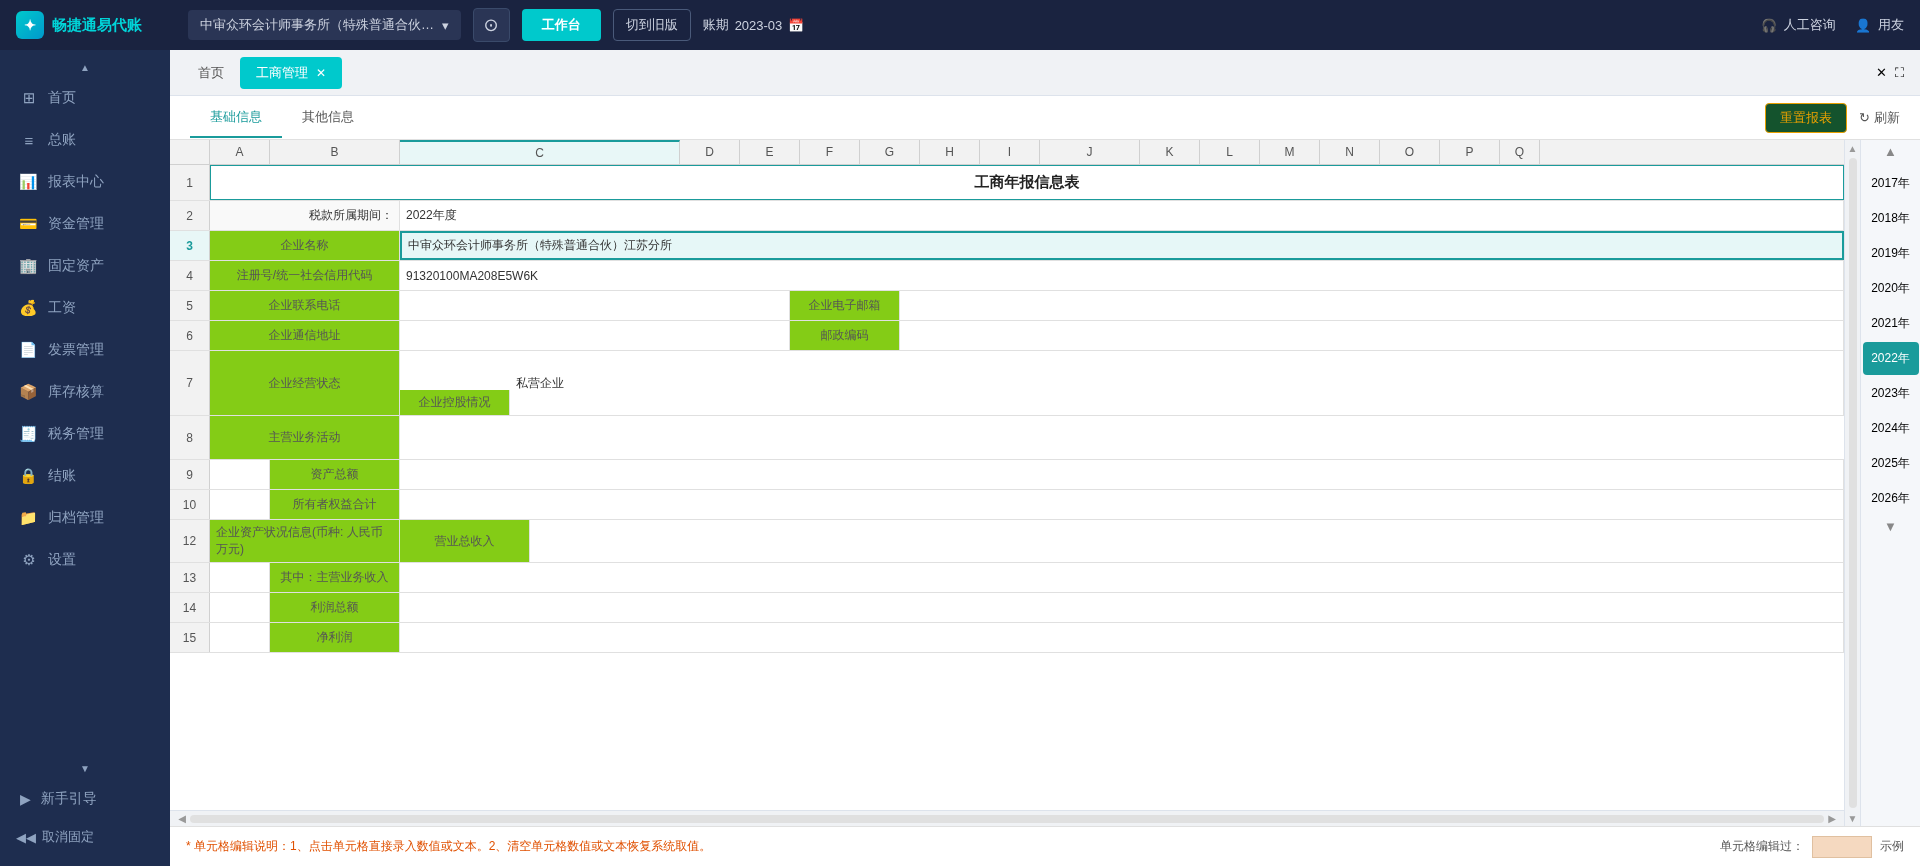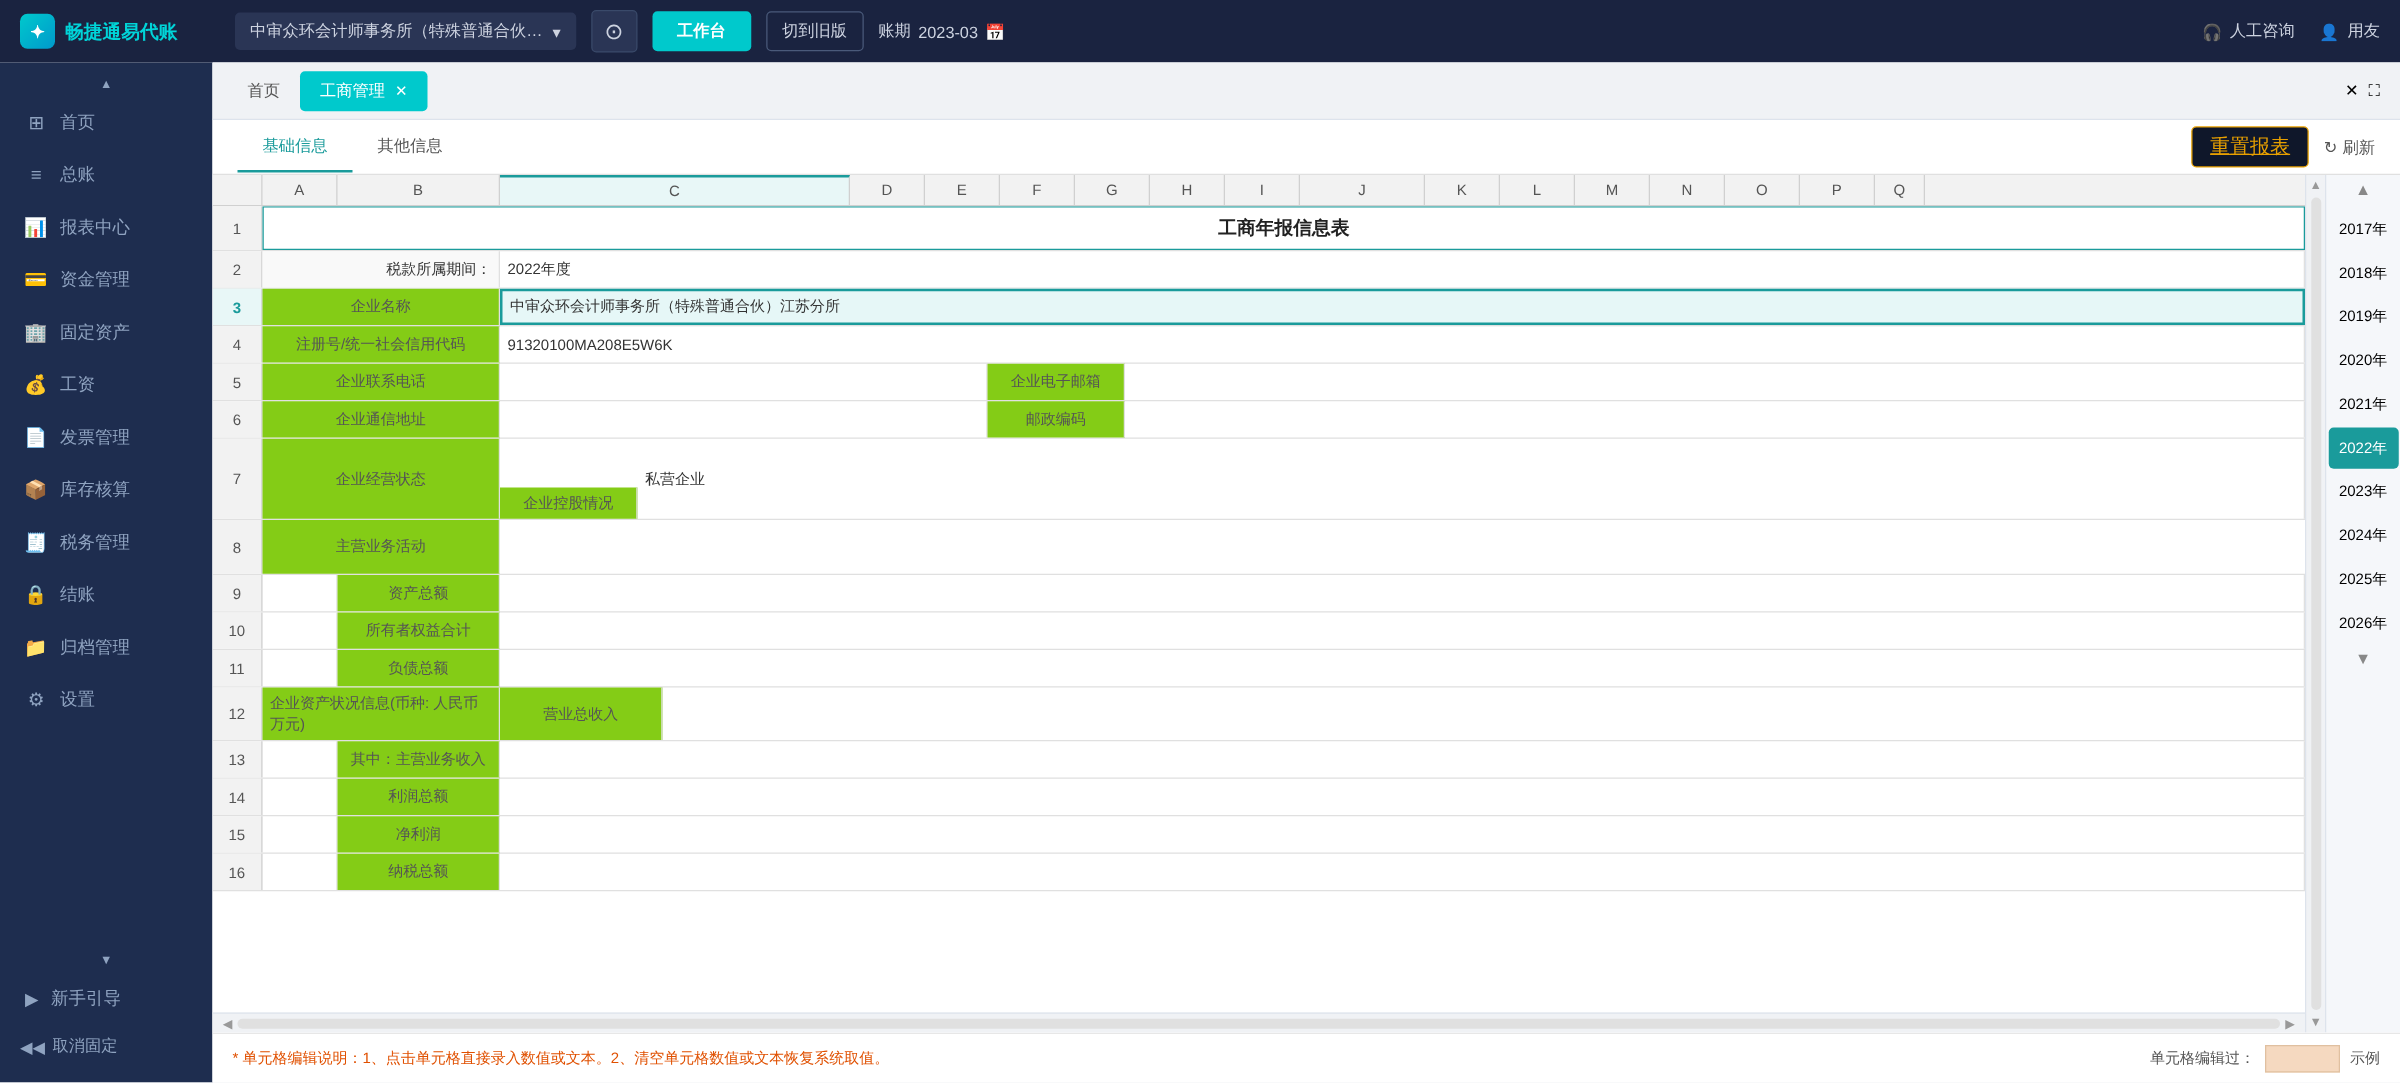--- a/index.html
+++ b/index.html
@@ -39,21 +39,21 @@
     .tab-item.active { background: #00c9cc; color: white; border-radius: 4px; padding: 7px 16px; display: flex; align-items: center; gap: 8px; }
     .tab-close { cursor: pointer; font-size: 12px; }
     .home-tab { color: #555; font-size: 13px; padding: 8px 12px; cursor: pointer; }
 
     
     .sub-tab-bar { display: flex; align-items: center; background: white; border-bottom: 1px solid #e0e0e0; padding: 0 20px; height: 44px; gap: 0; justify-content: space-between; }
     .sub-tab-left { display: flex; gap: 0; }
     .sub-tab-item { padding: 10px 20px; cursor: pointer; font-size: 13px; color: #555; border-bottom: 2px solid transparent; }
     .sub-tab-item.active { color: #1a9b9b; border-bottom: 2px solid #1a9b9b; }
     .sub-tab-right { display: flex; align-items: center; gap: 12px; }
-    .btn-reset { border: 1px solid #e8a000; color: #e8a000; background: #0f172a; border-radius: 4px; padding: 5px 14px; cursor: pointer; font-size: 16px; text-decoration: underline; }
+    .btn-reset { border: 1px solid #e8a000; color: #e8a000; background: #14532d; border-radius: 4px; padding: 5px 14px; cursor: pointer; font-size: 13px; }
     .btn-refresh { background: transparent; border: none; color: #555; cursor: pointer; font-size: 13px; display: flex; align-items: center; gap: 4px; }
 
     
     .spreadsheet-container { flex: 1; display: flex; overflow: hidden; position: relative; background: white; }
     .spreadsheet { flex: 1; overflow: hidden; display: flex; flex-direction: column; }
 
     
     .col-headers { display: flex; background: #f2f2f2; border-bottom: 1px solid #d0d0d0; font-size: 12px; color: #555; user-select: none; }
     .row-num-header { width: 40px; min-width: 40px; border-right: 1px solid #d0d0d0; display: flex; align-items: center; justify-content: center; height: 24px; background: #f2f2f2; }
     .col-header { border-right: 1px solid #d0d0d0; display: flex; align-items: center; justify-content: center; height: 24px; font-size: 12px; color: #555; }
@@ -311,26 +311,20 @@
             <div class="ss-cell" style="flex:1;"></div>
           </div>
 
           <div class="ss-row">
             <div class="row-num">10</div>
             <div class="ss-cell" style="width:60px;"></div>
             <div class="ss-cell header-cell" style="width:130px;">所有者权益合计</div>
             <div class="ss-cell" style="flex:1;"></div>
           </div>
 
-          <div class="ss-row">
-            <div class="row-num">11</div>
-            <div class="ss-cell" style="width:60px;"></div>
-            <div class="ss-cell header-cell" style="width:130px;">负债总额</div>
-            <div class="ss-cell" style="flex:1;"></div>
-          </div>
 
           <div class="ss-row">
             <div class="row-num">12</div>
             <div class="ss-cell header-cell center" style="width:190px;" rowspan="5">企业资产状况信息(币种: 人民币万元)</div>
             <div class="ss-cell header-cell" style="width:130px;">营业总收入</div>
             <div class="ss-cell" style="flex:1;"></div>
           </div>
 
           <div class="ss-row">
             <div class="row-num">13</div>
@@ -346,26 +340,20 @@
             <div class="ss-cell" style="flex:1;"></div>
           </div>
 
           <div class="ss-row">
             <div class="row-num">15</div>
             <div class="ss-cell" style="width:60px;"></div>
             <div class="ss-cell header-cell" style="width:130px;">净利润</div>
             <div class="ss-cell" style="flex:1;"></div>
           </div>
 
-          <div class="ss-row">
-            <div class="row-num">16</div>
-            <div class="ss-cell" style="width:60px;"></div>
-            <div class="ss-cell header-cell" style="width:130px;">纳税总额</div>
-            <div class="ss-cell" style="flex:1;"></div>
-          </div>
         </div>
 
         <div class="h-scroll">
           <div class="h-scroll-btn">◀</div>
           <div class="h-scroll-track"></div>
           <div class="h-scroll-btn">▶</div>
         </div>
       </div>
 
       <div class="v-scroll">

